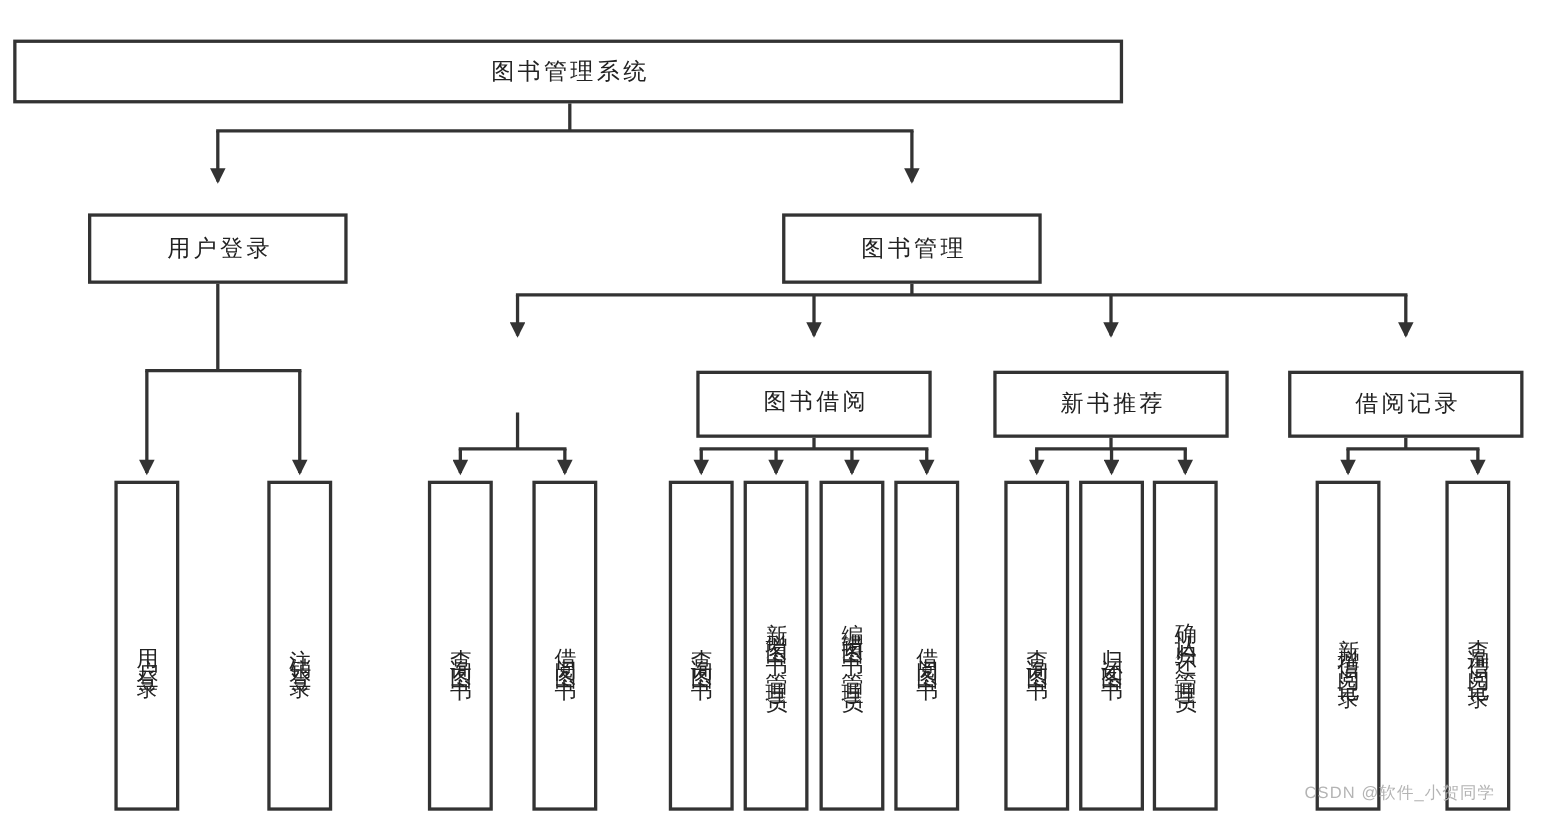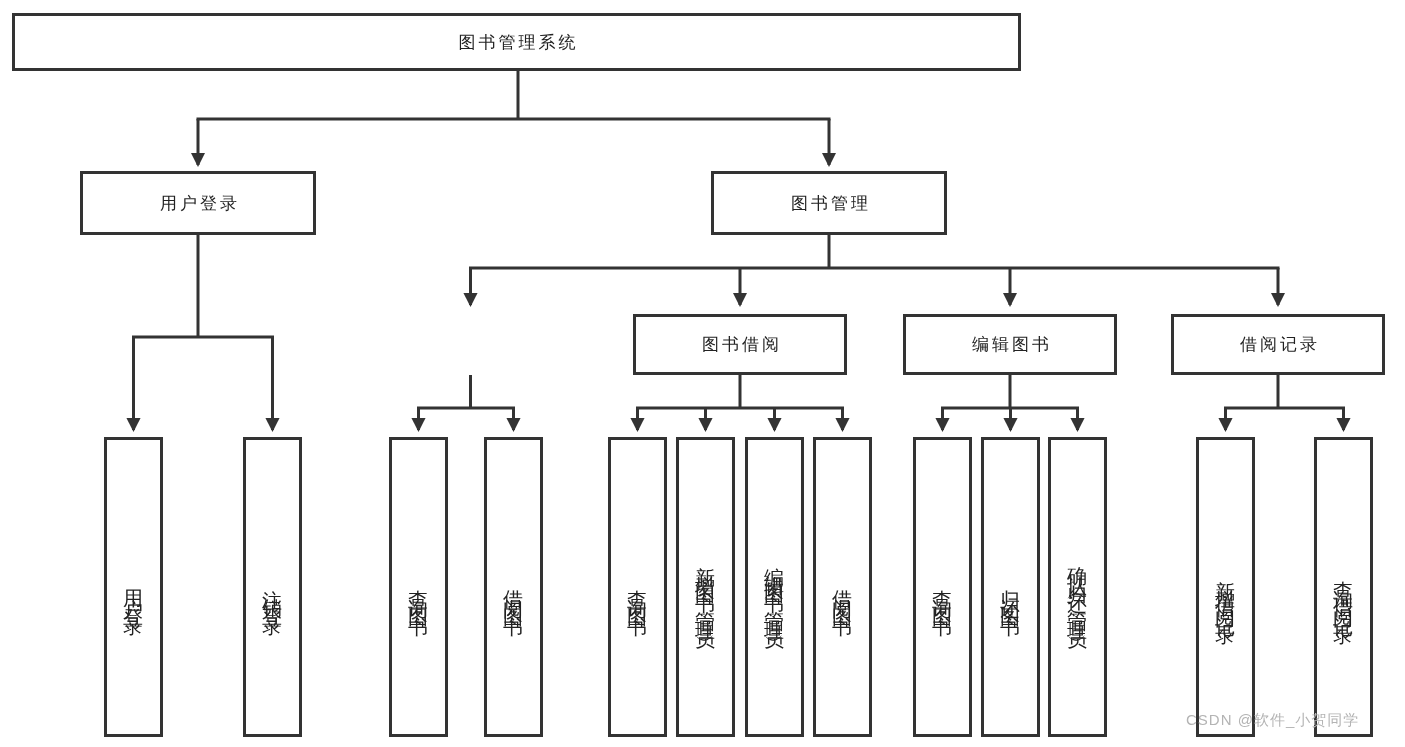--- a/index.html
+++ b/index.html
@@ -27,24 +27,25 @@
     border: 3px solid #333333;
     background: #ffffff;
     color: #222222;
     display: flex;
     align-items: center;
     justify-content: center;
     z-index: 2;
     text-align: center;
   }
   .hbox {
-    font-size: 17px;
+    font-size: 21px;
     letter-spacing: 3px;
     line-height: 1;
     padding-left: 4px; 
+    margin-top: 23px;
   }
   .vbox {
     width: 59px;
     height: 300px;
     top: 437px;
     writing-mode: vertical-rl;
     text-orientation: mixed;
     font-size: 20px;
     letter-spacing: 9px;
     line-height: 1;
@@ -128,22 +129,22 @@
         <path d="M1343.5 408 V430" marker-end="url(#arrow)"></path>
       </g>
     </g>
   </svg>
 
   <div class="box hbox" style="left:12px; top:13px; width:1009px; height:58px;">图书管理系统</div>
 
   <div class="box hbox" style="left:80px; top:171px; width:236px; height:64px;">用户登录</div>
   <div class="box hbox" style="left:711px; top:171px; width:236px; height:64px;text-align:center;">图书管理</div>
 
-  <div class="box hbox" style="left:633px; top:314px; width:214px; height:61px;">图书借阅</div>
-  <div class="box hbox" style="left:903px; top:314px; width:214px; height:61px;">编辑图书</div>
+  <div class="box hbox" style="left:633px; top:314px; width:214px; height:61px;font-family:Liberation Mono, monospace;">图书借阅</div>
+  <div class="box hbox" style="left:903px; top:314px; width:214px; height:61px;">新书推荐</div>
   <div class="box hbox" style="left:1171px; top:314px; width:214px; height:61px;">借阅记录</div>
 
   <div class="box vbox" style="left:104px;">用户登录</div>
   <div class="box vbox" style="left:243px;">注销登录</div>
 
   <div class="box vbox" style="left:389px;">查询图书</div>
   <div class="box vbox" style="left:484px;">借阅图书</div>
 
   <div class="box vbox" style="left:608px;">查询图书</div>
   <div class="box vbox" style="left:676px;">新增图书（管理员）</div>

